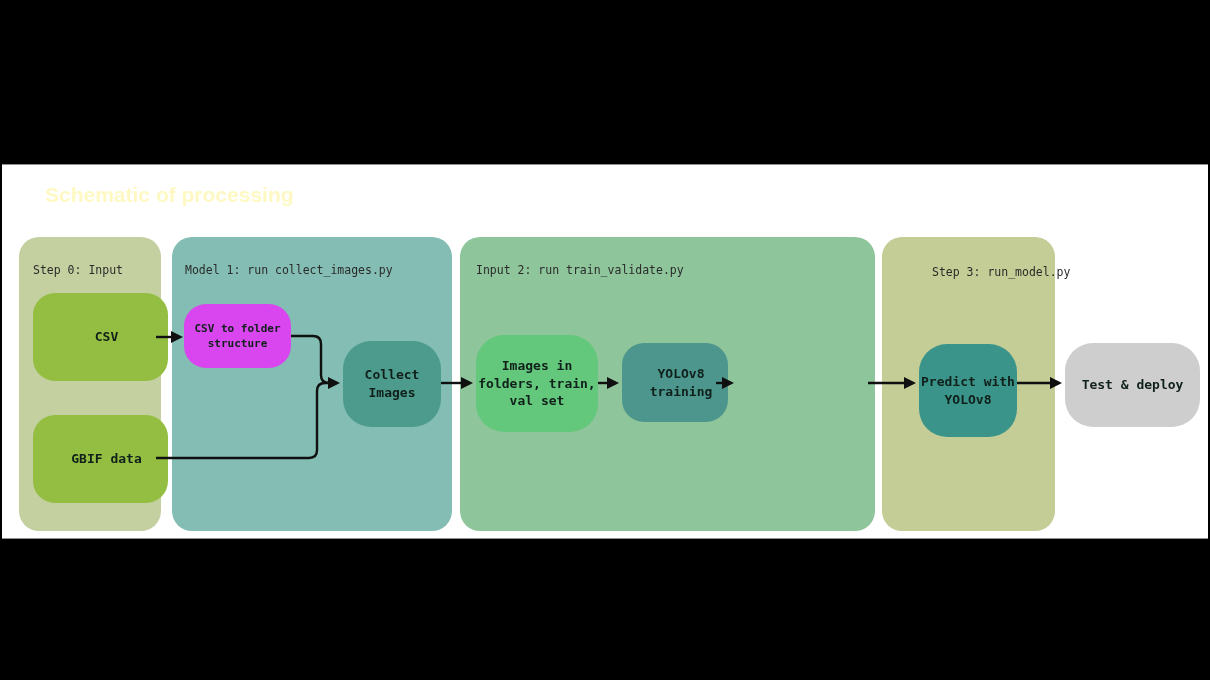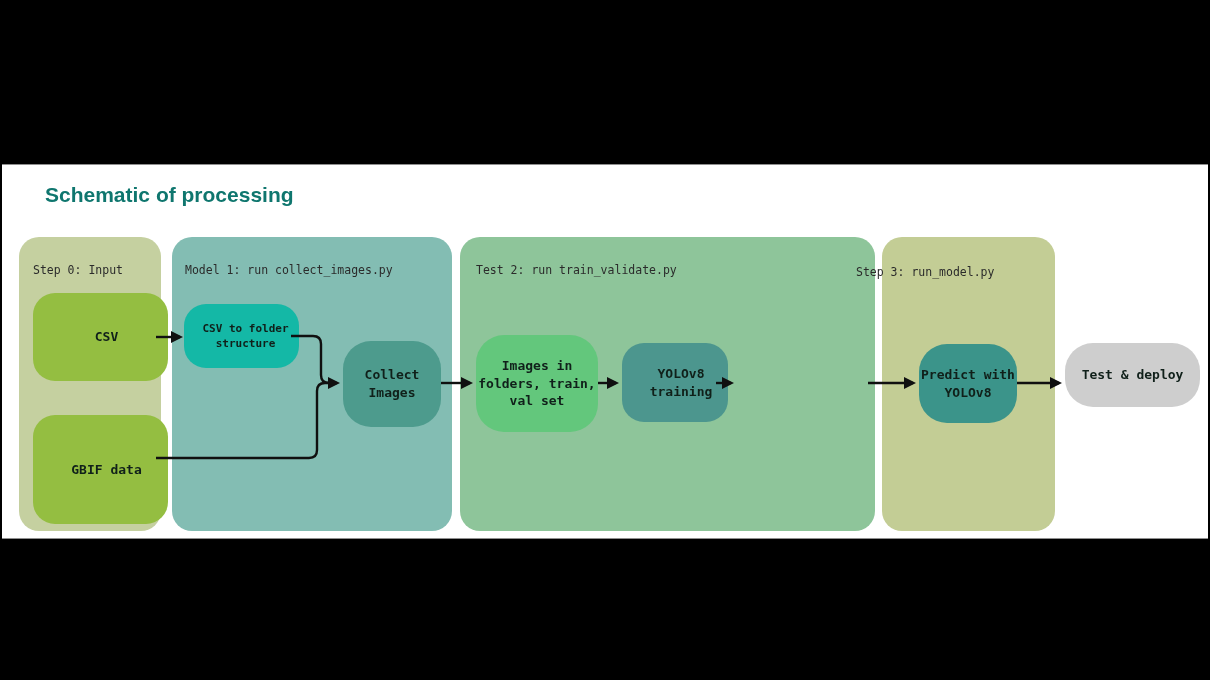--- a/index.html
+++ b/index.html
@@ -28,21 +28,21 @@
     border-bottom: 1px solid #8f8f8f;
   }
   #diagram-title {
     position: absolute;
     left: 45px;
     top: 183px;
     margin: 0;
     font-family: "Liberation Sans", "DejaVu Sans", sans-serif;
     font-weight: 700;
     font-size: 21px;
-    color: #0f766e;
+    color: #fef9c3;
     letter-spacing: 0px;
   }
   .panel {
     position: absolute;
     border-radius: 20px;
   }
   .panel-label {
     position: absolute;
     font-size: 11.5px;
     font-weight: 400;
@@ -87,37 +87,37 @@
 
   <h1 id="diagram-title">Schematic of processing</h1>
 
   <div class="panel" style="left: 19px; top: 237px; width: 142px; height: 294px; background: rgb(197, 208, 160);"></div>
   <div class="panel" style="left: 172px; top: 237px; width: 280px; height: 294px; background: rgb(131, 189, 179);"></div>
   <div class="panel" style="left: 460px; top: 237px; width: 415px; height: 294px; background: rgb(142, 197, 154);"></div>
   <div class="panel" style="left: 882px; top: 237px; width: 173px; height: 294px; background: rgb(195, 205, 149);"></div>
 
   <span class="panel-label" style="left:33px; top:263px;text-align:right;">Step 0: Input</span>
   <span class="panel-label" style="left:185px; top:263px;">Model 1: run collect_images.py</span>
-  <span class="panel-label" style="left:476px; top:263px;">Test 2: run train_validate.py</span>
-  <span class="panel-label" style="left:856px; top:265px;">Step 3: run_model.py</span>
+  <span class="panel-label" style="left:476px; top:263px;">Input 2: run train_validate.py</span>
+  <span class="panel-label" style="left:932px; top:265px;">Step 3: run_model.py</span>
 
   <div class="node r26" style="left: 33px; top: 293px; width: 123px; height: 88px; background: rgb(148, 190, 65);">CSV</div>
-  <div class="node r26" style="left: 33px; top: 415px; width: 123px; height: 109px; background: rgb(148, 190, 65);">GBIF data</div>
-  <div class="node small r22" style="left: 184px; top: 304px; width: 107px; height: 64px; background: #14b8a6; padding-left: 8px;">CSV to folder
+  <div class="node r26" style="left: 33px; top: 415px; width: 123px; height: 88px; background: rgb(148, 190, 65);">GBIF data</div>
+  <div class="node small r22" style="left: 184px; top: 304px; width: 107px; height: 64px; background: #d946ef;">CSV to folder
 structure</div>
   <div class="node r28" style="left: 476px; top: 335px; width: 122px; height: 97px; background: rgb(99, 199, 124);">Images in
 folders, train,
 val set</div>
   <div class="node r28" style="left: 343px; top: 341px; width: 98px; height: 86px; background: rgb(77, 155, 141);">Collect
 Images</div>
   <div class="node r26" style="left: 622px; top: 343px; width: 94px; height: 79px; background: rgb(76, 150, 142);">YOLOv8
 training</div>
-  <div class="node r28" style="left: 919px; top: 344px; width: 98px; height: 79px; background: rgb(59, 148, 138);">Predict with
+  <div class="node r28" style="left: 919px; top: 344px; width: 98px; height: 93px; background: rgb(59, 148, 138);">Predict with
 YOLOv8</div>
-  <div class="node r28" style="left: 1065px; top: 343px; width: 135px; height: 64px; background: rgb(206, 206, 206);">Test &amp; deploy</div>
+  <div class="node r28" style="left: 1065px; top: 343px; width: 135px; height: 84px; background: rgb(206, 206, 206);">Test &amp; deploy</div>
 
   <svg id="arrow-layer" viewBox="0 0 1210 680" xmlns="http://www.w3.org/2000/svg">
     <defs>
       <marker id="ah" markerUnits="userSpaceOnUse" markerWidth="12" markerHeight="12" viewBox="0 0 12 12" refX="9" refY="6" orient="auto">
         <path d="M0,0 L12,6 L0,12 Z" fill="#101010"></path>
       </marker>
     </defs>
     <path class="flow" d="M156 337 L180 337" marker-end="url(#ah)"></path>
     <path class="flow" d="M291 336 L313 336 Q321 336 321 344 L321 375 Q321 383 329 383 L331 383"></path>
     <path class="flow" d="M156 458 L309 458 Q317 458 317 450 L317 391 Q317 383 325 383 L331 383"></path>

